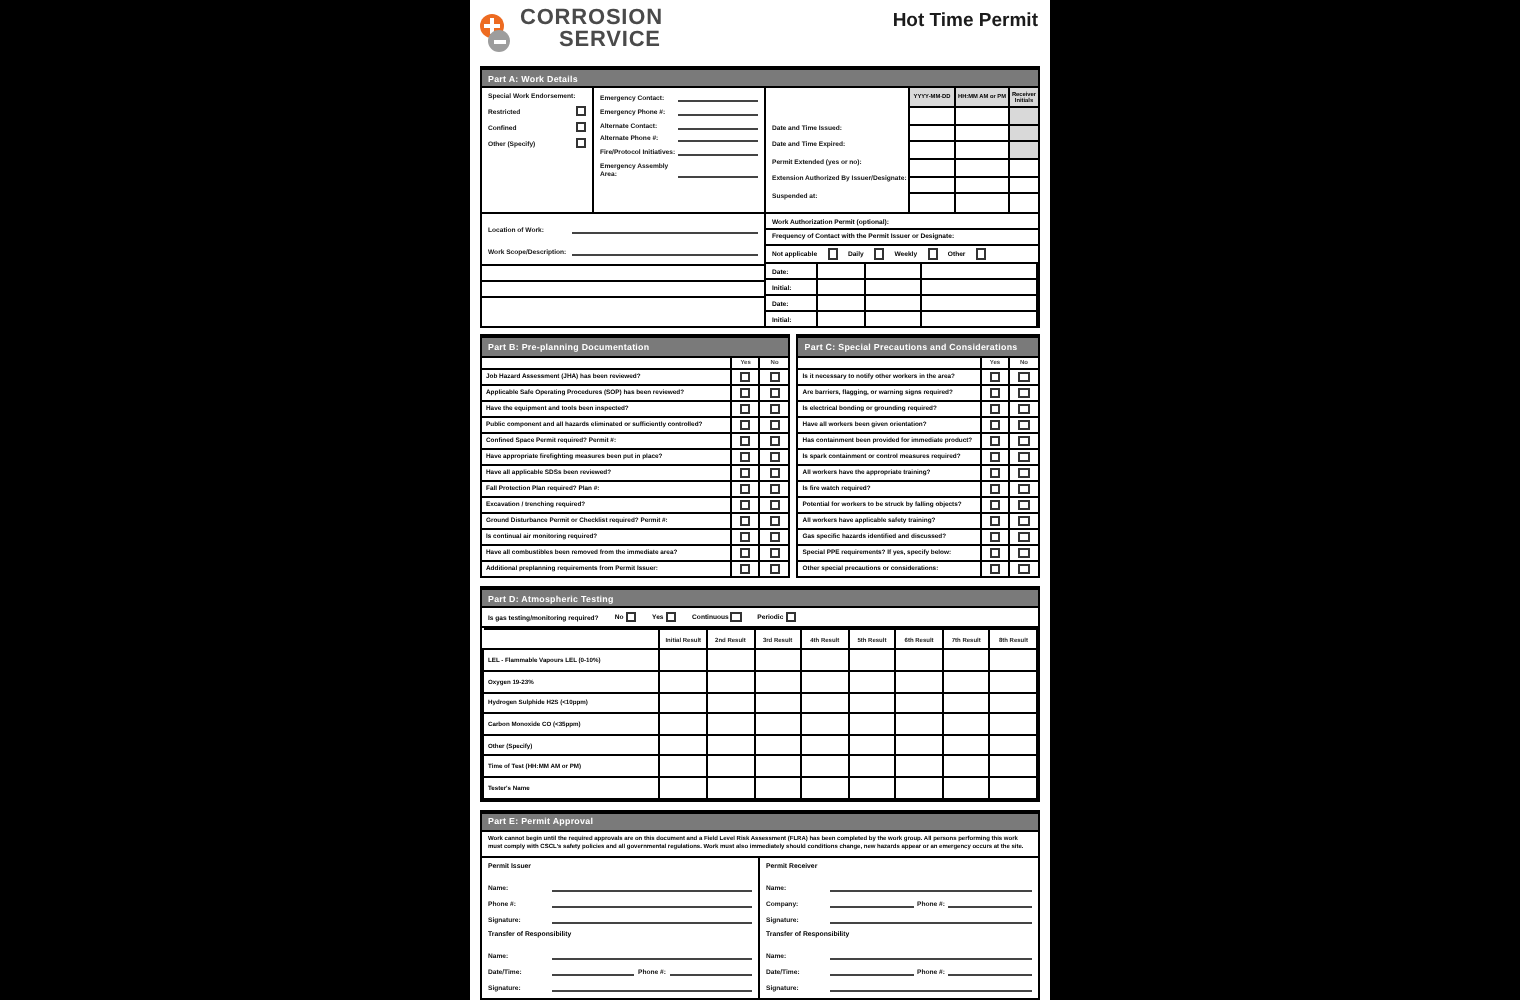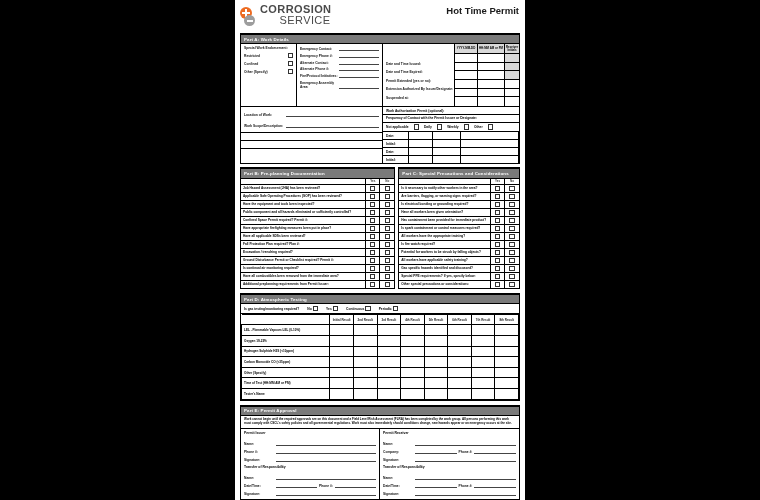--- a/index.html
+++ b/index.html
@@ -16,21 +16,21 @@
   .plus{position:absolute;left:0;top:0;width:12px;height:12px;border-radius:50%;
         background:#ED6B21;}
   .plus:before,.plus:after{content:"";position:absolute;background:#fff;}
   .plus:before{left:5px;top:2px;width:2px;height:8px;}
   .plus:after{left:2px;top:5px;width:8px;height:2px;}
   .minus{position:absolute;left:4px;top:8px;width:11px;height:11px;border-radius:50%;
          background:#9d9d9d;}
   .minus:after{content:"";position:absolute;left:2.5px;top:4.5px;width:6px;height:2px;background:#fff;}
   .logo-text{margin-left:3px;line-height:1.0;}
   .logo-l1{font-size:11px;font-weight:bold;color:#4a4a4a;letter-spacing:.4px;}
-  .logo-l2{font-size:11px;font-weight:normal;color:#4a4a4a;letter-spacing:.4px;
+  .logo-l2{font-size:11px;font-weight:bold;color:#4a4a4a;letter-spacing:.4px;
            text-align:right;padding-right:1px;}
   .doc-title{position:absolute;right:6px;top:5px;font-size:9.5px;font-weight:bold;color:#1b1b1b;}
 
   
   .sec{margin:0 5px;border:1px solid #000;border-top:2px solid #000;}
   .bar{background:#7a7a7a;color:#fff;font-size:4.4px;font-weight:bold;
        padding:1.6px 3px;letter-spacing:.15px;border-bottom:1px solid #000;}
   .lbl{font-size:3.3px;font-weight:bold;color:#111;line-height:1.25;}
   .cb{width:3.4px;height:3.4px;border:.5px solid #333;background:#fff;display:inline-block;
       vertical-align:middle;}

